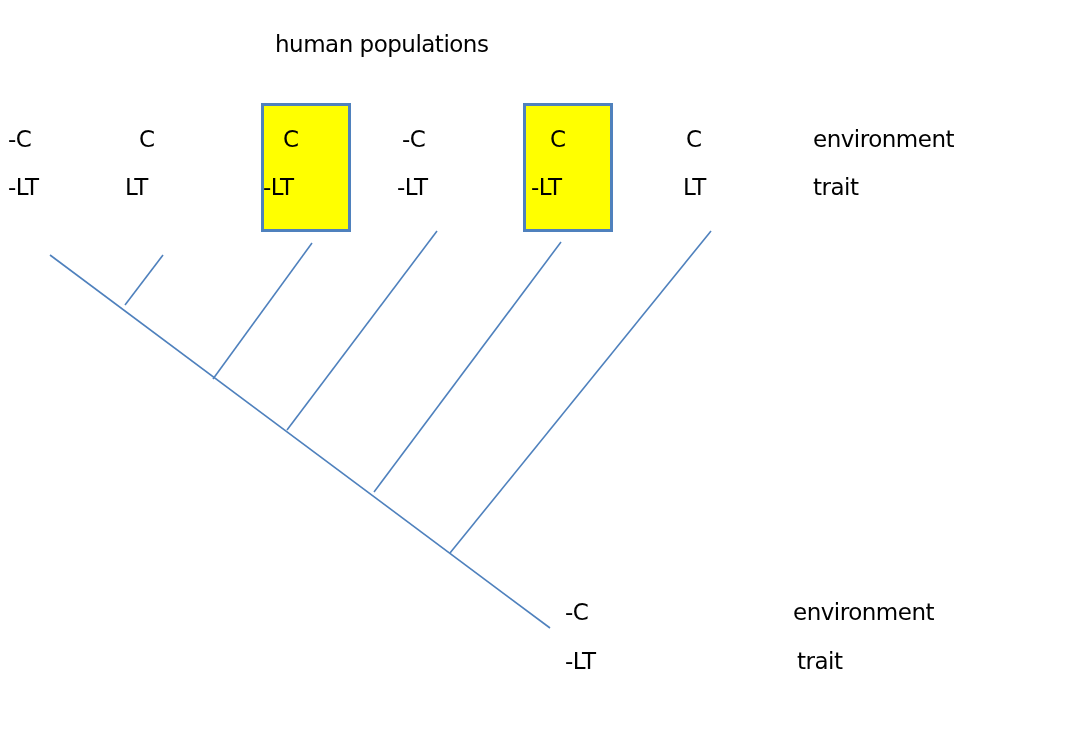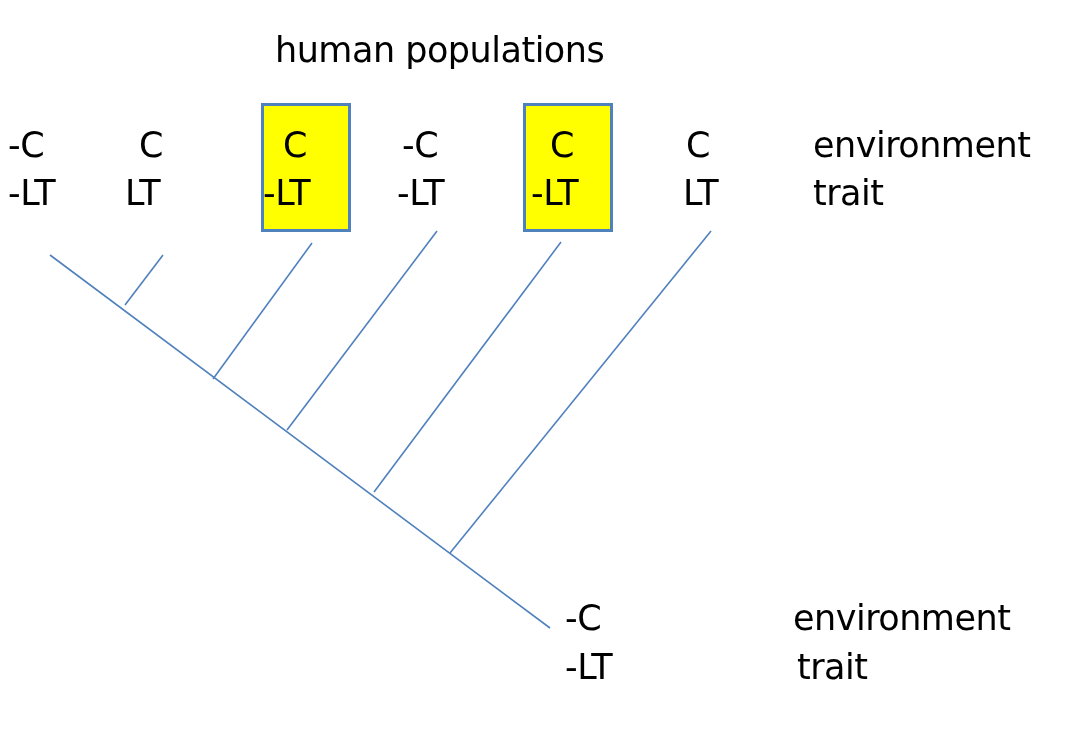--- a/index.html
+++ b/index.html
@@ -1,18 +1,18 @@
 <!DOCTYPE html>
 <html><head>
 <meta charset="utf-8">
 <style>
   html, body { margin:0; padding:0; background:#ffffff; }
   body { width:1074px; height:756px; position:relative; overflow:hidden;
          font-family:"DejaVu Sans", "Liberation Sans", sans-serif; color:#000; }
-  .txt { position:absolute; font-size:35px; line-height:1; white-space:nowrap; letter-spacing:-0.5px; }
+  .txt { position:absolute; font-size:23px; line-height:1; white-space:nowrap; letter-spacing:-0.5px; }
   .box { position:absolute; background:#ffff00; border:3px solid #4f81bd; box-sizing:border-box; }
   svg.tree { position:absolute; left:0; top:0; }
 </style>
 </head>
 <body>
 
 <div class="box" style="left:261px;top:103px;width:90px;height:129px;"></div>
 <div class="box" style="left:523px;top:103px;width:90px;height:129px;"></div>
 
 <svg class="tree" width="1074" height="756">

